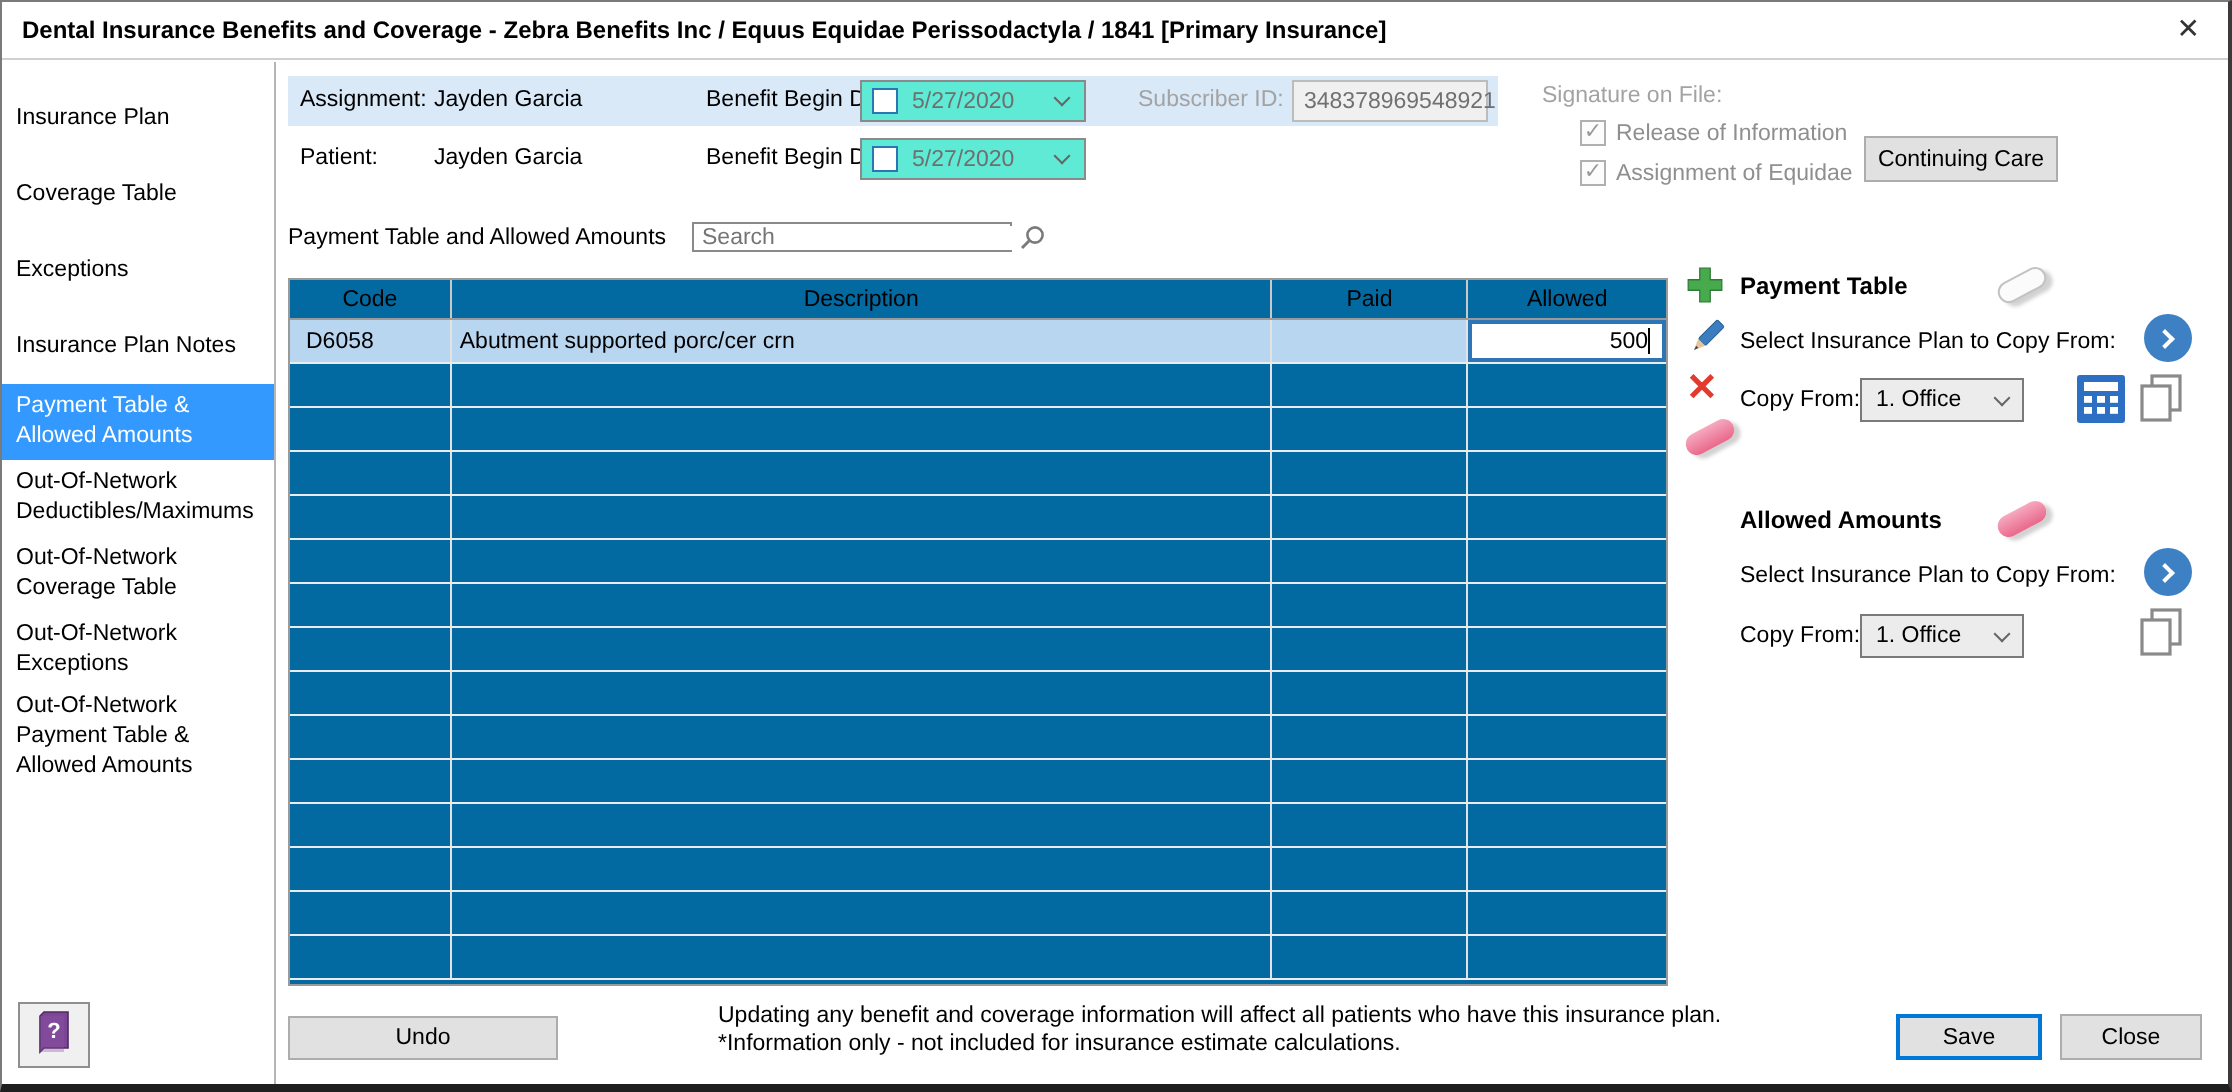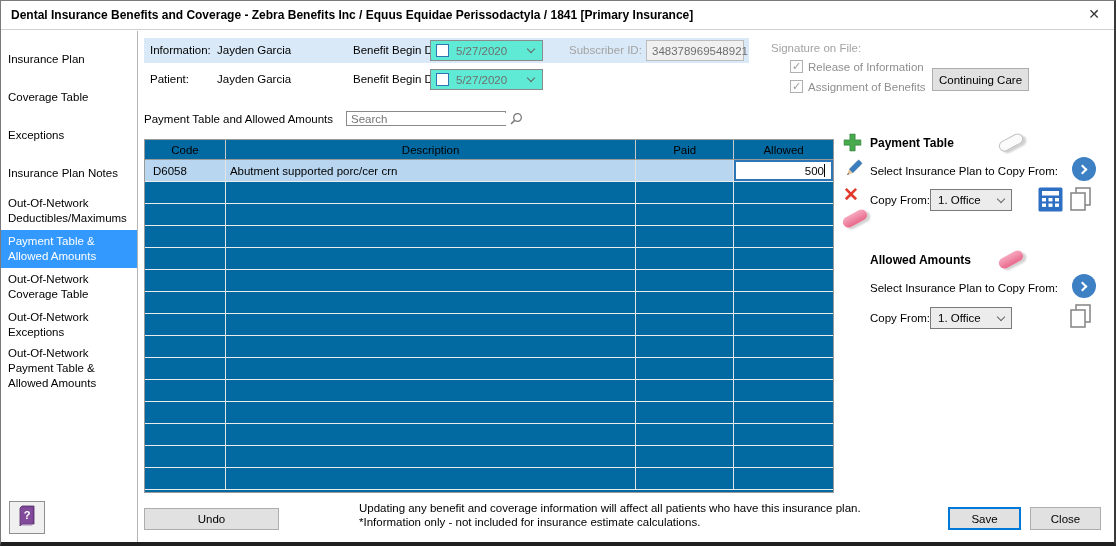--- a/index.html
+++ b/index.html
@@ -87,39 +87,39 @@
   <div class="titlebar">
     <span class="title">Dental Insurance Benefits and Coverage - Zebra Benefits Inc / Equus Equidae Perissodactyla / 1841 [Primary Insurance]</span>
   </div>
   <span class="close-x">✕</span>
 
   <nav class="sidebar" id="sidebar">
       <div class="nav-item">Insurance Plan</div>
       <div class="nav-item">Coverage Table</div>
       <div class="nav-item">Exceptions</div>
       <div class="nav-item">Insurance Plan Notes</div>
+      <div class="nav-item selected">Payment Table &amp; Allowed Amounts</div>
       <div class="nav-item">Out-Of-Network Deductibles/Maximums</div>
-      <div class="nav-item selected">Payment Table &amp; Allowed Amounts</div>
       <div class="nav-item">Out-Of-Network Coverage Table</div>
       <div class="nav-item">Out-Of-Network Exceptions</div>
       <div class="nav-item">Out-Of-Network Payment Table &amp; Allowed Amounts</div>
     </nav>
 
   <button class="help-btn">
     <span>
       <svg width="22" height="25" viewBox="0 0 22 25">
         <path d="M4 4 L6 2 L18 2 L18 20 L6 20 L4 22 Z" fill="#7d4596" stroke="#4f2a63" stroke-width="0.8"></path>
         <path d="M4 4 L16 4 L16 22 L4 22 Z" fill="#8a54a3" opacity="0.35"></path>
         <text x="11" y="15" font-size="11" font-weight="bold" fill="#fff" text-anchor="middle">?</text>
       </svg>
     </span>
   </button>
 
   <div class="band blue" style="top:37px;">
-    <span class="lbl" style="left:6px;">Information:</span>
+    <span class="lbl" style="left:6px;">Assignment:</span>
     <span class="lbl" style="left:73px;">Jayden Garcia</span>
     <span class="lbl" style="left:209px;">Benefit Begin Date*</span>
     <div class="date-combo">
       <span class="cb"></span>
       <span class="date-txt">5/27/2020</span>
       <span class="chev"></span>
     </div>
     <span class="lbl gray" style="left:425px;">Subscriber ID:</span>
     <div class="subid-field">348378969548921</div>
   </div>
@@ -135,21 +135,21 @@
     </div>
   </div>
 
   <span class="abs gray" style="left:770px; top:41px;">Signature on File:</span>
   <div class="sig-row" style="left:789px; top:59px;">
     <span class="cb-dis">✓</span>
     <span>Release of Information</span>
   </div>
   <div class="sig-row" style="left:789px; top:79px;">
     <span class="cb-dis">✓</span>
-    <span>Assignment of Benefits</span>
+    <span>Assignment of Equidae</span>
   </div>
   <button class="btn abs" style="left:931px; top:67px; width:97px; height:23px;">Continuing Care</button>
 
   <span class="abs" style="left:143px; top:112px;">Payment Table and Allowed Amounts</span>
   <div class="search-box">
     <input type="text" placeholder="Search" style="">
     <svg width="14" height="14" viewBox="0 0 14 14">
       <circle cx="8.5" cy="5.5" r="3.8" fill="none" stroke="#7a7a7a" stroke-width="1.3"></circle>
       <line x1="5.6" y1="8.4" x2="2" y2="12" stroke="#7a7a7a" stroke-width="1.5"></line>
     </svg>

